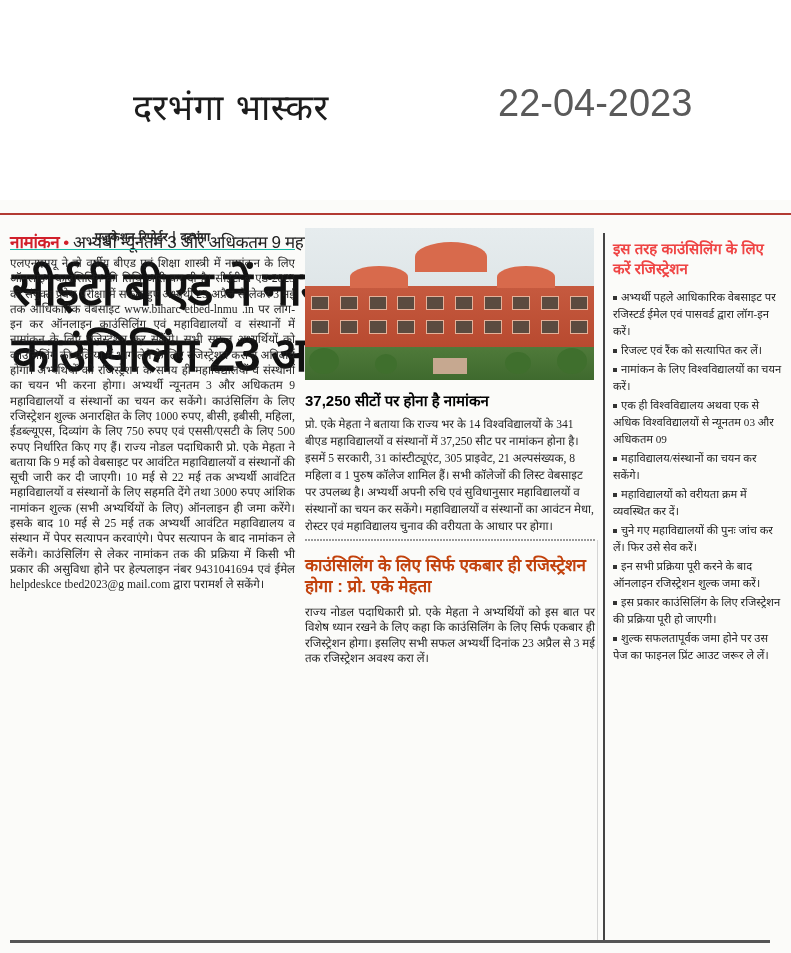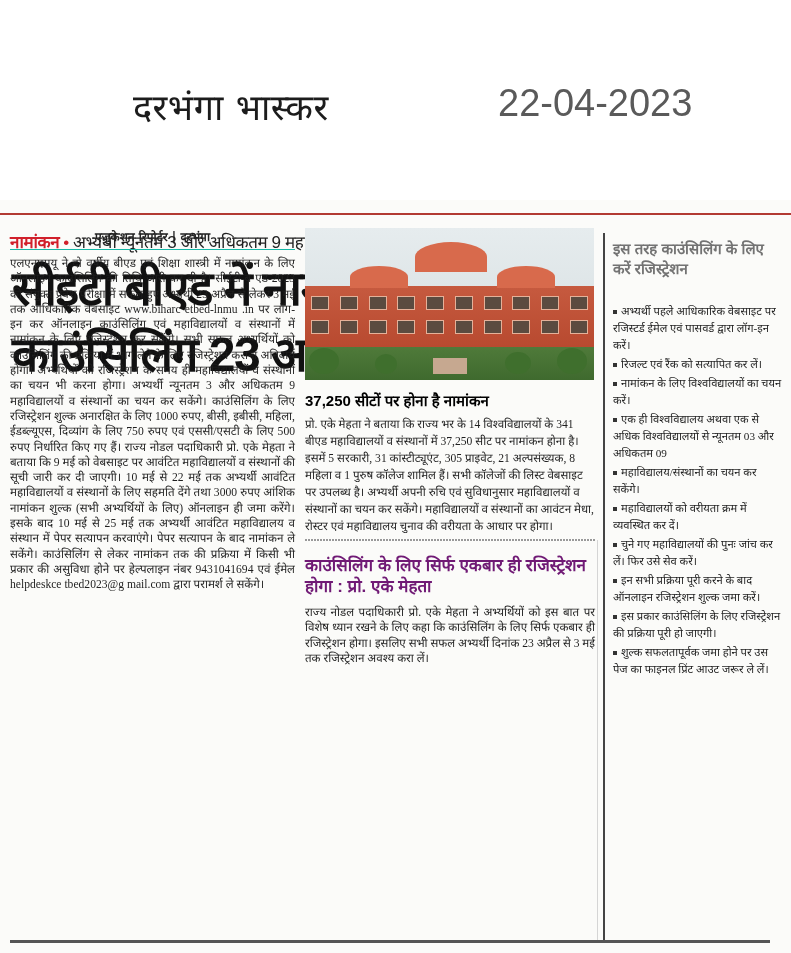--- a/index.html
+++ b/index.html
@@ -42,25 +42,25 @@
   .dome.main { left: 110px; top: 14px; width: 72px; height: 30px; }
   .dome.left { left: 45px; top: 38px; width: 58px; height: 22px; }
   .dome.right { left: 192px; top: 38px; width: 58px; height: 22px; }
   .window-row { position: absolute; left: 6px; width: 277px; height: 14px; display: flex; justify-content: space-between; }
   .window-row span { width: 18px; height: 14px; background: #5b4b40; border: 1px solid #e5b199; }
   .bush { position: absolute; bottom: 6px; width: 30px; height: 26px; border-radius: 50%; background: #3f6f2d; }
   .fountain { position: absolute; left: 128px; bottom: 6px; width: 34px; height: 16px; background: #c6a890; }
   .photo-caption { font-size: 15px; font-weight: bold; text-align: left; margin: 10px 0 6px; color: #000000; font-family: "Liberation Sans", sans-serif; }
   .mid-text { font-size: 11.6px; line-height: 17px; color: #1f1f1f; font-family: "Liberation Serif", serif; text-align: left; }
   .mid-rule { height: 2px; background: repeating-linear-gradient(90deg, #999 0 2px, #fff 2px 3px); margin: 4px 0 14px; }
-  .subhead { font-size: 17px; line-height: 21px; font-weight: bold; color: #701a75; margin-bottom: 8px; font-family: "Liberation Sans", sans-serif; }
+  .subhead { font-size: 17px; line-height: 21px; font-weight: bold; color: #c2410c; margin-bottom: 8px; font-family: "Liberation Sans", sans-serif; }
 
   
   .col-right { position: absolute; left: 603px; top: 233px; width: 179px; height: 708px; border-left: 2px solid #444; padding: 6px 0 0 8px; }
-  .side-title { font-size: 15px; font-weight: bold; line-height: 20px; color: #737373; margin-bottom: 24px; font-family: "Liberation Sans", sans-serif; }
+  .side-title { font-size: 15px; font-weight: bold; line-height: 20px; color: #ef4444; margin-bottom: 10px; font-family: "Liberation Sans", sans-serif; }
   .side-item { font-size: 11.2px; line-height: 17px; color: #1f1f1f; margin-bottom: 2px; font-family: "Liberation Serif", serif; }
   .side-item .sq { display: inline-block; width: 4px; height: 4px; background: #333; margin-right: 4px; vertical-align: middle; }
 
   .bottom-rule { position: absolute; left: 10px; top: 940px; width: 760px; height: 3px; background: #555; }
   .col-divider { position: absolute; left: 597px; top: 540px; width: 1px; height: 400px; background: #d5d5d5; }
 </style>
 </head>
 <body>
 
 <div class="header">

